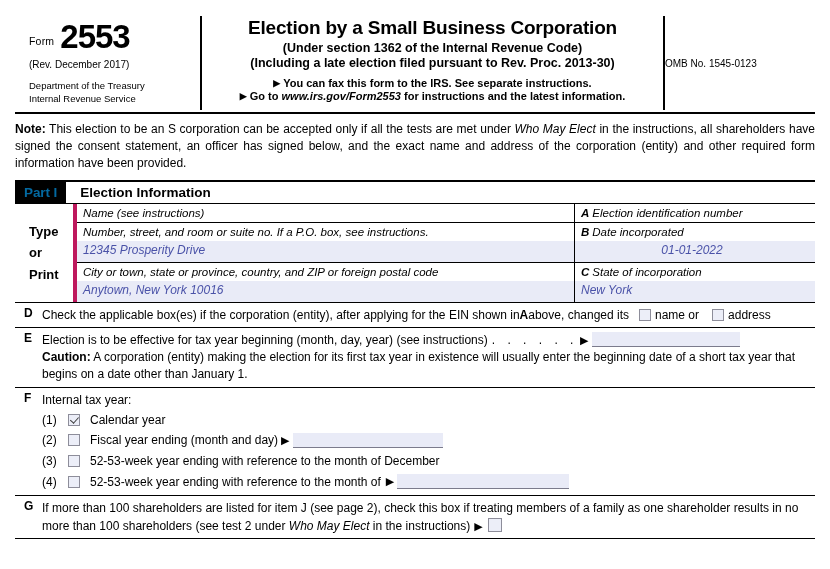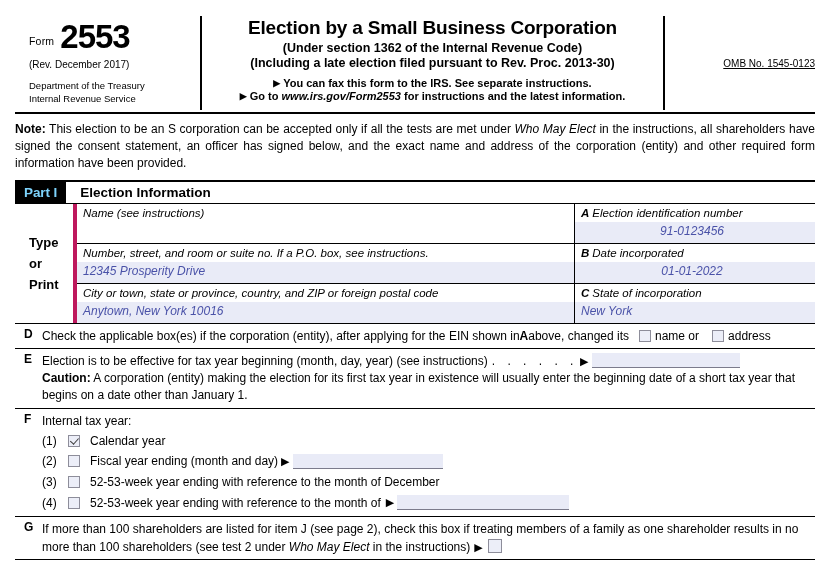--- a/index.html
+++ b/index.html
@@ -96,23 +96,22 @@
     font-weight: bold;
     margin-top: 7px;
   }
   .arrow-line.second { margin-top: 1px; }
   .arrow-glyph { font-size: 9px; vertical-align: 1.5px; }
   .ital { font-style: italic; }
   .hdr-right {
     width: 150px;
     display: flex;
     align-items: center;
-    justify-content: flex-end;
-    box-sizing: border-box;
-    text-decoration: underline;
+    justify-content: flex-start;
+    box-sizing: border-box;
   }
   .omb { font-size: 10px; }
   .hdr-rule {
     height: 2px;
     background: #000;
     margin-top: 2px;
   }
 
   
   .note {
@@ -126,21 +125,21 @@
   
   .partbar {
     display: flex;
     align-items: stretch;
     border-top: 2px solid #000;
     border-bottom: 1.5px solid #000;
     height: 21px;
   }
   .part-tag {
     background: #000;
-    color: #7dd3fc;
+    color: #0369a1;
     font-size: 13.5px;
     font-weight: bold;
     padding: 0 9px;
     display: flex;
     align-items: center;
     letter-spacing: -.1px;
   }
   .part-title {
     font-size: 13.5px;
     font-weight: bold;
@@ -327,21 +326,20 @@
     </div>
 
     <div class="pi-right">
 
       <div class="pi-row">
         <div class="cell-main">
           <div class="lbl">Name (see instructions)</div>
         </div>
         <div class="cell-side">
           <div class="lbl"><span class="ltr">A</span><span>Election identification number</span></div>
-          <div class="val center">91-0123456</div>
         </div>
       </div>
 
       <div class="pi-row">
         <div class="cell-main">
           <div class="lbl">Number, street, and room or suite no. If a P.O. box, see instructions.</div>
           <div class="val">12345 Prosperity Drive</div>
         </div>
         <div class="cell-side">
           <div class="lbl"><span class="ltr">B</span><span>Date incorporated</span></div>

